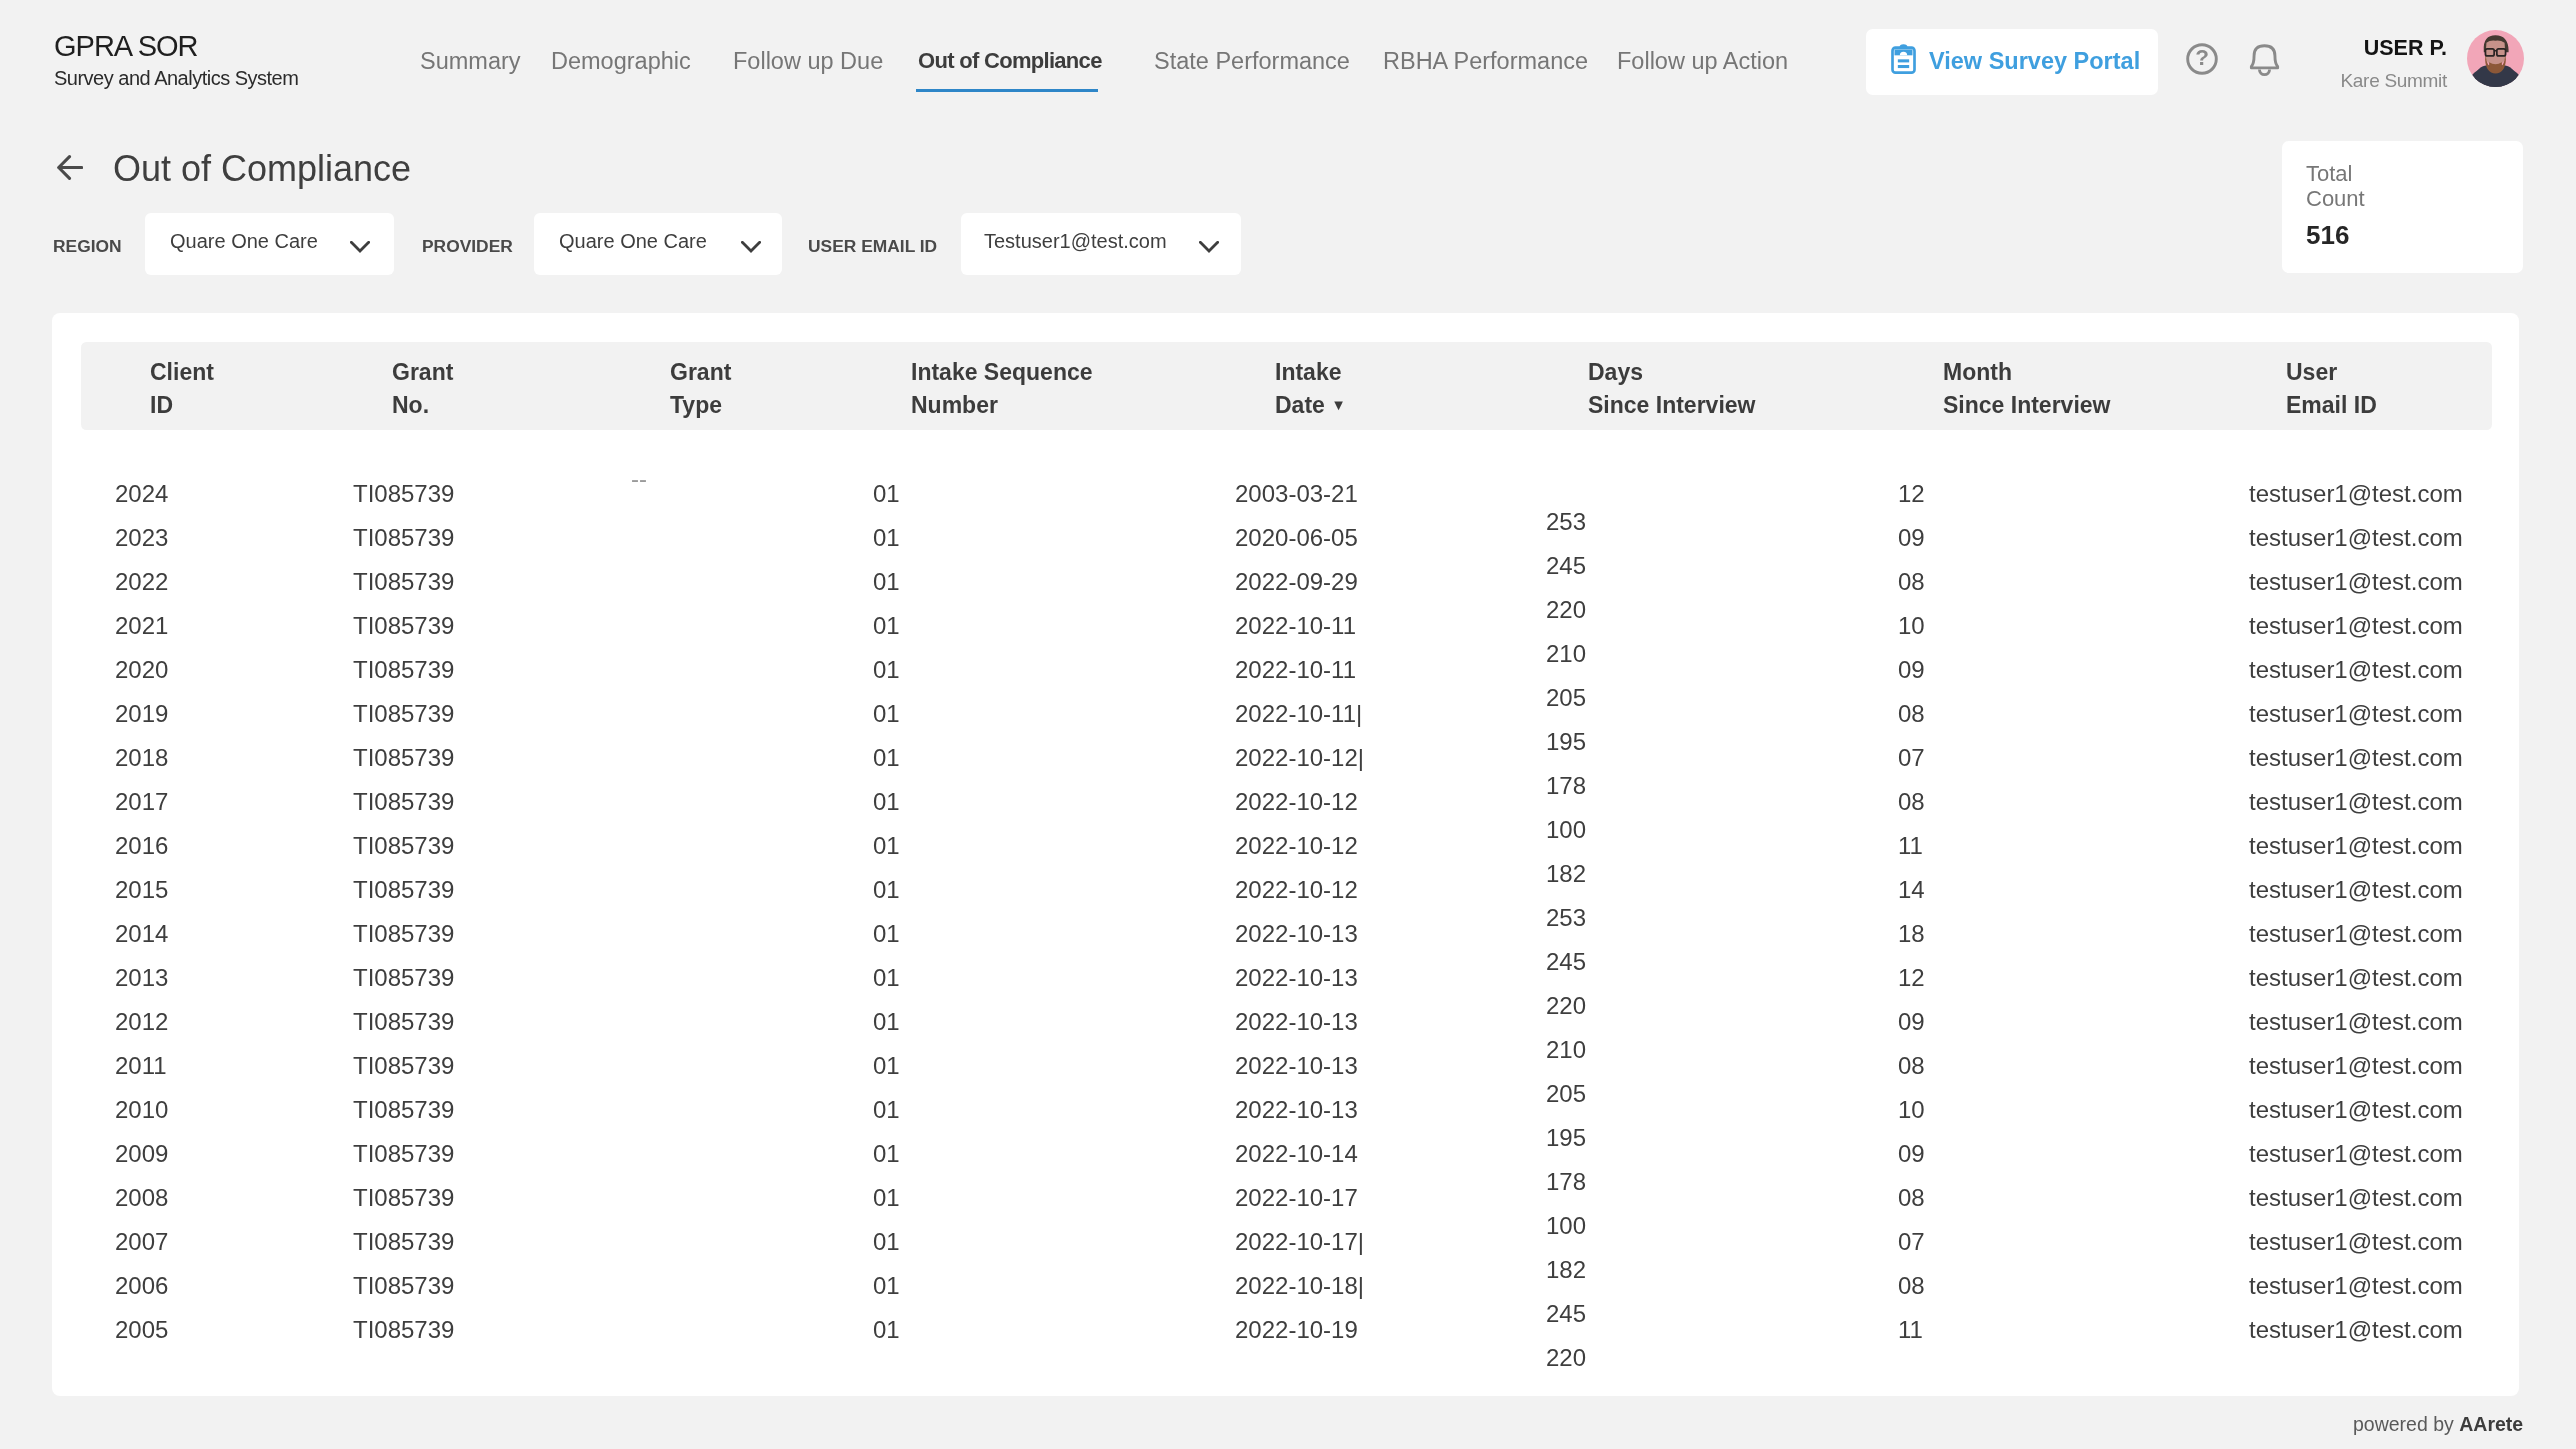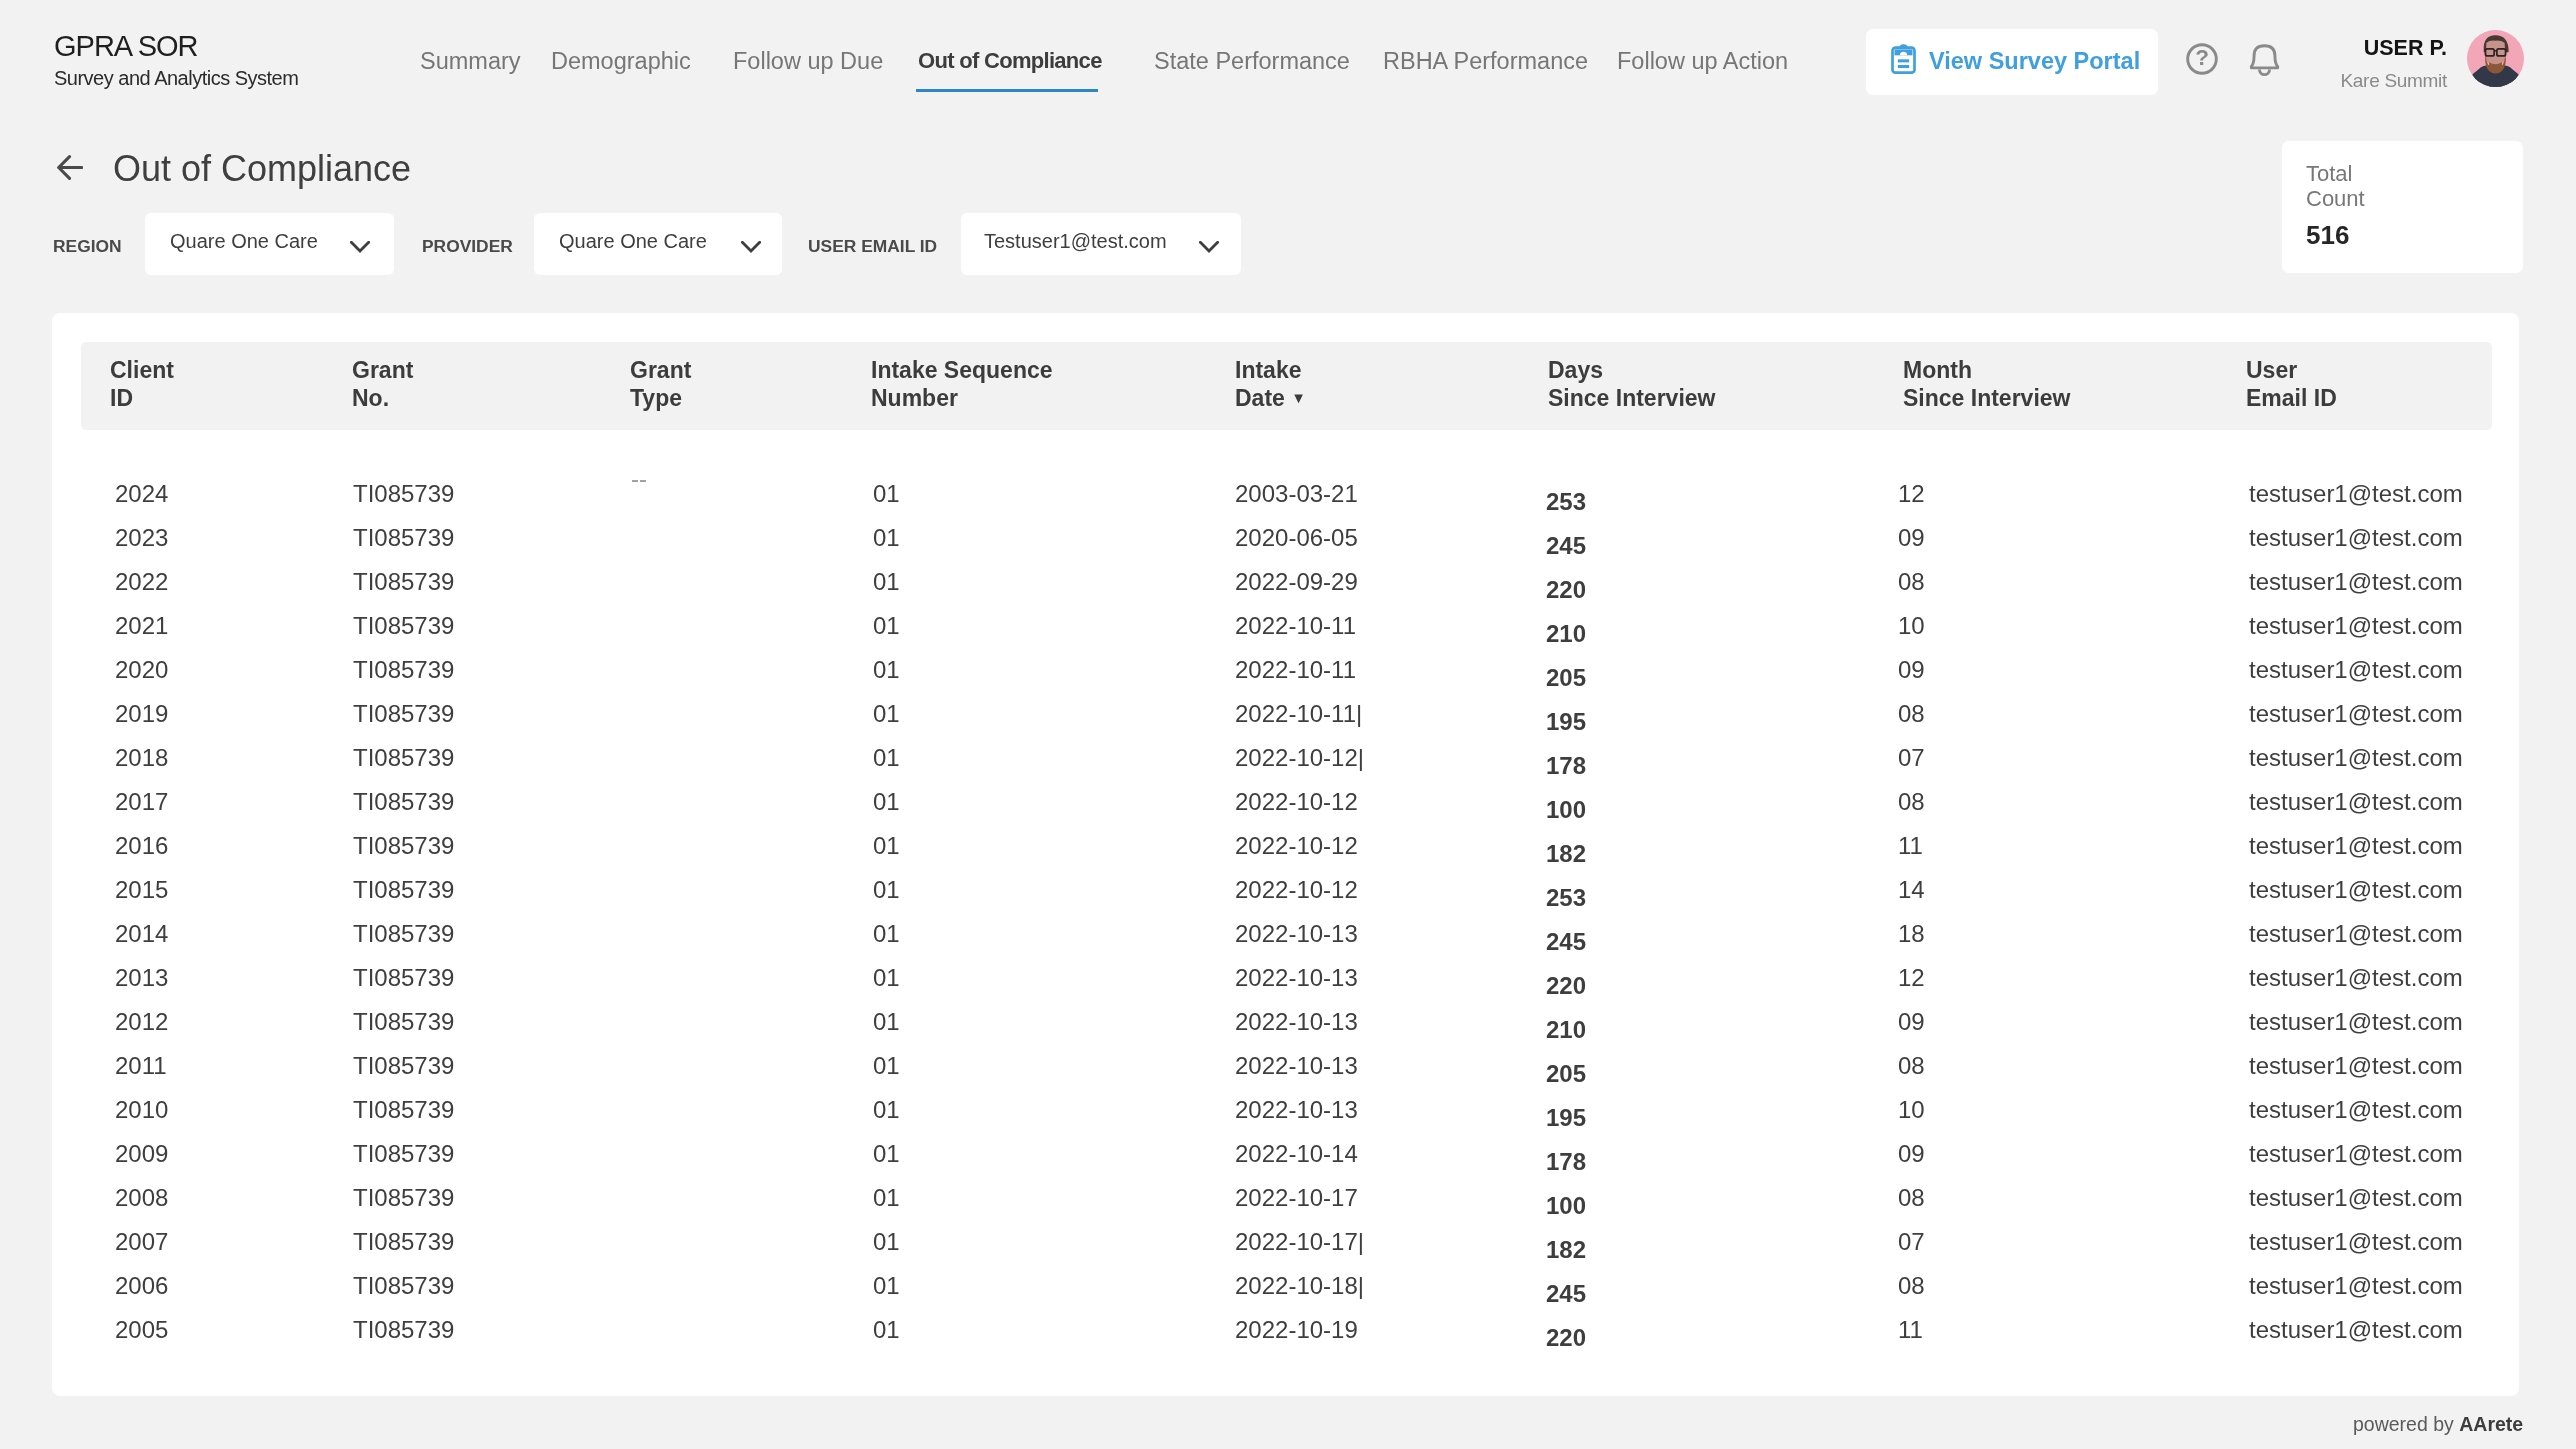--- a/index.html
+++ b/index.html
@@ -1,21 +1,21 @@
 <!DOCTYPE html>
 <html style="font-size:10.7px"><head>
 <meta charset="utf-8">
 <style>
   * { margin:0; padding:0; box-sizing:border-box; }
   html,body { width:2576px; height:1449px; background:#f2f2f2; overflow:hidden;
     font-family:"Liberation Sans", sans-serif; }
   .r { position:absolute; }
   .nav { font-size:23.5px; color:#767676; }
   .col { line-height:44px; font-size:24px; color:#3e3e3e; white-space:pre; }
-  .hcol { line-height:28px; font-size:23px; font-weight:bold; color:#3c3c3c; white-space:pre; }
+  .hcol { line-height:33px; font-size:23px; font-weight:bold; color:#3c3c3c; white-space:pre;margin-left:40px; }
 </style>
 </head>
 <body>
 
 <div class="r" style="left:54px; top:29.5px; font-size:29px; font-weight:normal; color:#1f1f1f; letter-spacing:-1px;">GPRA SOR</div>
 <div class="r" style="left:54px; top:67px; font-size:20px; color:#2b2b2b; letter-spacing:-0.5px;">Survey and Analytics System</div>
 
 <div class="nav r" style="left:420px;  top:48px;">Summary</div>
 <div class="nav r" style="left:551px;  top:48px;">Demographic</div>
 <div class="nav r" style="left:733px; top:48px;">Follow up Due</div>
@@ -194,21 +194,21 @@
 2022-10-13
 2022-10-13
 2022-10-13
 2022-10-13
 2022-10-13
 2022-10-14
 2022-10-17
 2022-10-17|
 2022-10-18|
 2022-10-19</div>
-<div class="col r" style="left:1546px; top:480px;font-weight:bold;">253
+<div class="col r" style="left:1546px; top:500px;">253
 245
 220
 210
 205
 195
 178
 100
 182
 253
 245

